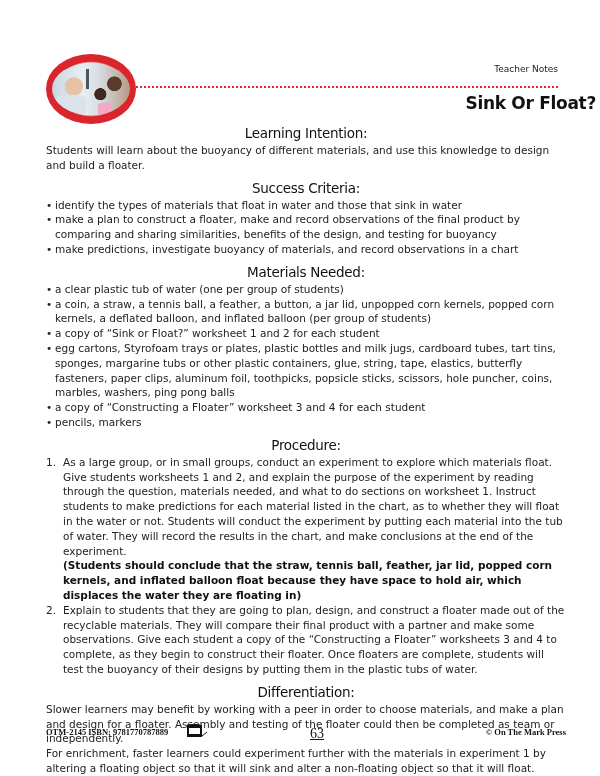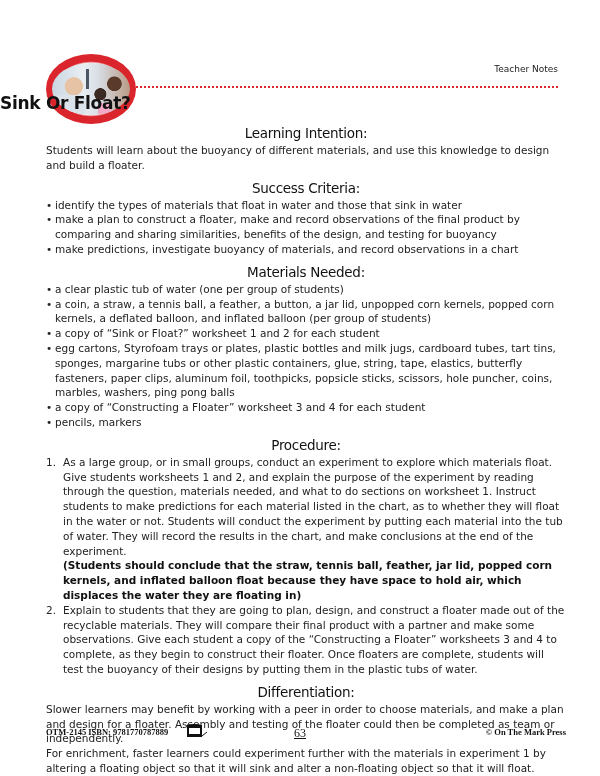--- a/index.html
+++ b/index.html
@@ -28,21 +28,21 @@
     .logo-photo .pink { position: absolute; left: 46px; top: 40px; width: 14px; height: 14px; background: #f3a9c6; border-radius: 4px; }
     .dotted-rule {
       position: absolute; left: 136px; top: 86px; width: 422px; height: 0;
       border-top: 2px dotted #e0262b;
     }
     .teacher-notes {
       position: absolute; right: 42px; top: 64px;
       font-size: 9px; color: #222; font-family: "DejaVu Sans", sans-serif;
     }
     .page-title {
-      position: absolute; left: 0; width: 596px; top: 93px; text-align: left;
+      position: absolute; left: 0; width: 596px; top: 93px; text-align: right;
       font-size: 17px; font-weight: bold; color: #111; letter-spacing: -0.3px;
       font-family: "DejaVu Sans", sans-serif;
     }
     .content {
       position: absolute; left: 46px; top: 118px; width: 520px;
       font-size: 10.5px; line-height: 14.8px; color: #222;
     }
     h2 {
       margin: 6px 0 1px 0; font-size: 13.5px; line-height: 18px; font-weight: normal; color: #111;
       letter-spacing: -0.3px;
@@ -54,21 +54,21 @@
     ul li::before { content: "•"; position: absolute; left: 0; top: 0; }
     ol { list-style: none; margin: 0; padding: 0; }
     ol li { position: relative; padding-left: 17px; }
     .num { position: absolute; left: 0; top: 0; }
     .bold-note { font-weight: bold; color: #111; display: block; }
     .footer {
       position: absolute; left: 46px; top: 726px; width: 520px; height: 16px;
       font-family: "Liberation Serif", serif; font-size: 8.5px; font-weight: bold; color: #111;
     }
     .footer .isbn { position: absolute; left: 0; top: 1px; }
-    .footer .page-num { position: absolute; left: 248px; top: 0; font-weight: normal; font-size: 12px; text-decoration: underline; }
+    .footer .page-num { position: absolute; left: 264px; top: 0; font-weight: normal; font-size: 14px; text-decoration: underline; }
     .footer .copyright { position: absolute; right: 0; top: 1px; }
     .footer .machine {
       position: absolute; left: 140px; top: -2px; width: 22px; height: 14px;
     }
   </style>
 </head>
 <body>
 
 <div class="header">
   <div class="logo">

